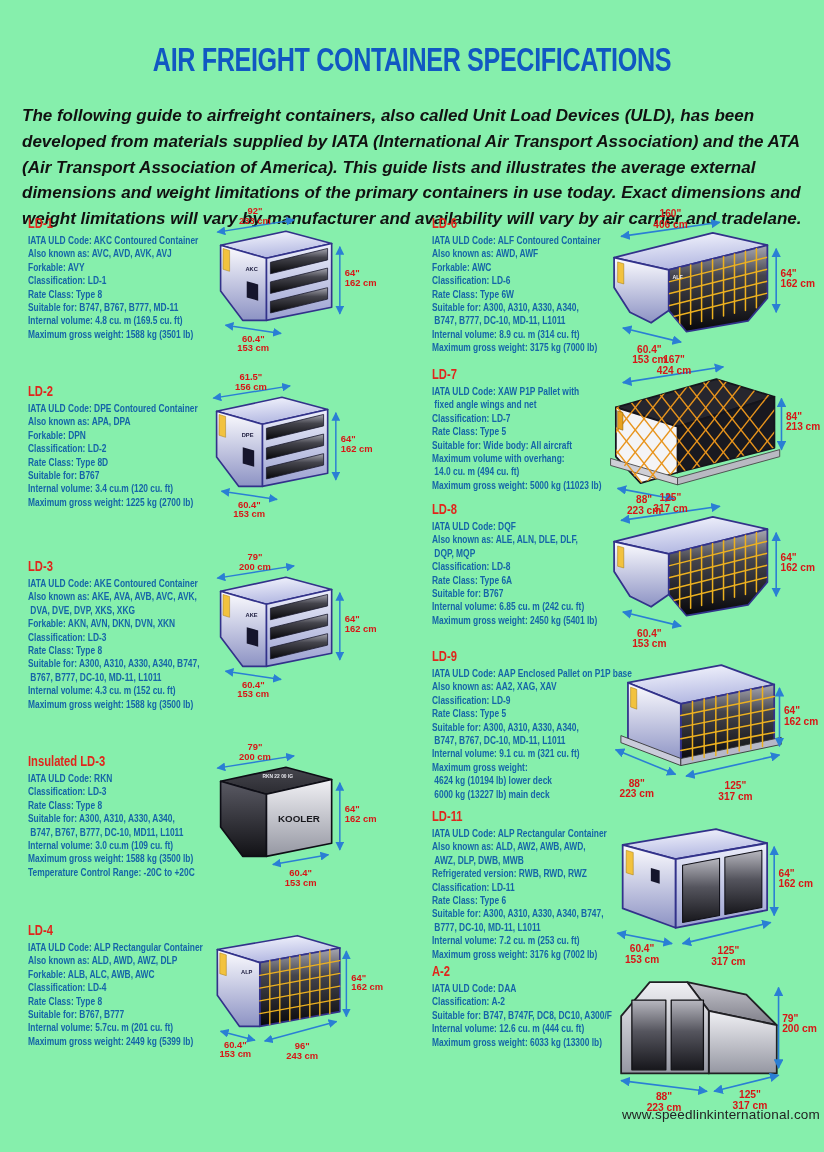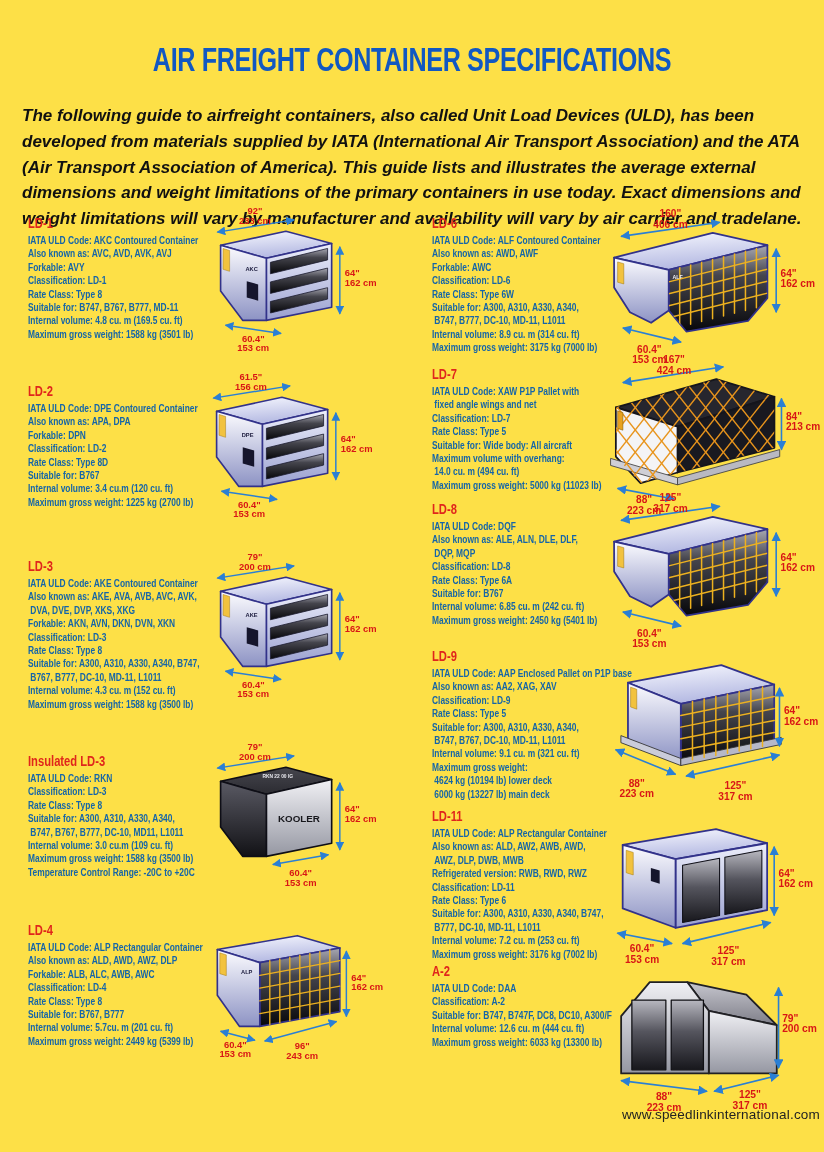--- a/index.html
+++ b/index.html
@@ -3,21 +3,21 @@
 <meta charset="utf-8">
 <style>
   :root{
     --title-blue:#1158c2; --heading-red:#e0261c; --body-blue:#1565a8;
     --dim-red:#d81616; --arrow-blue:#2a7fd4;
   }
   *{margin:0;padding:0;box-sizing:border-box;}
   html,body{background:#ffffff;}
   body{width:824px;height:1152px;position:relative;overflow:hidden;
        font-family:"Liberation Sans",sans-serif;}
-  #page{position:absolute;inset:0;background:#fde047;}
+  #page{position:absolute;inset:0;background:#86efac;}
   .page-title{position:absolute;top:40px;left:0;width:100%;text-align:center;
       font-size:34px;font-weight:700;letter-spacing:-0.5px;color:var(--title-blue);
       transform:scaleX(0.74);transform-origin:50% 50%;white-space:nowrap;}
   .intro{position:absolute;top:103px;left:22px;width:780px;text-align:left;
       font-style:italic;font-weight:700;font-size:17px;line-height:1.52;color:#111;}
   .spec{position:absolute;transform:scaleX(0.8);transform-origin:0 0;width:260px;}
   .spec h3{font-size:14px;font-weight:700;color:var(--heading-red);margin-bottom:3px;}
   .spec p{font-size:10.5px;font-weight:700;color:var(--body-blue);
       line-height:13.4px;white-space:nowrap;}
   svg.illu{position:absolute;overflow:visible;}

